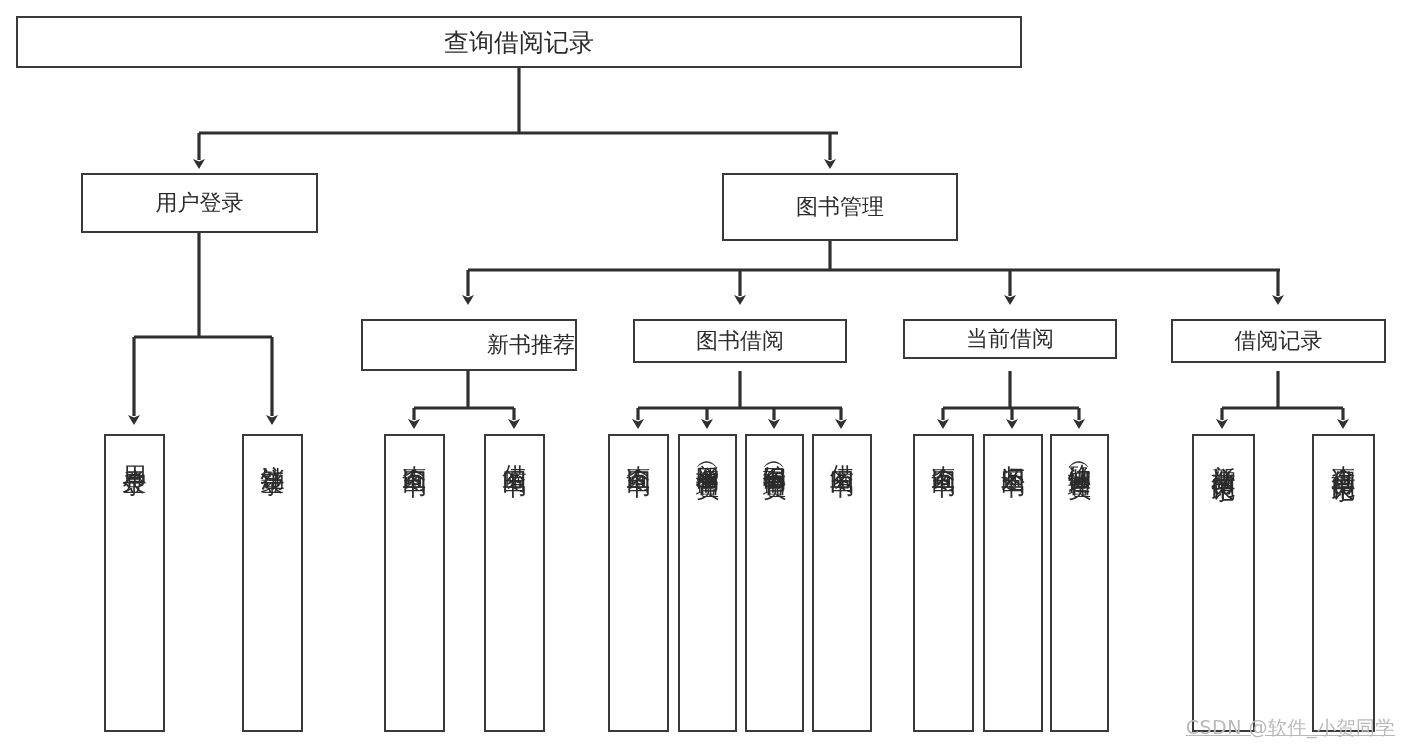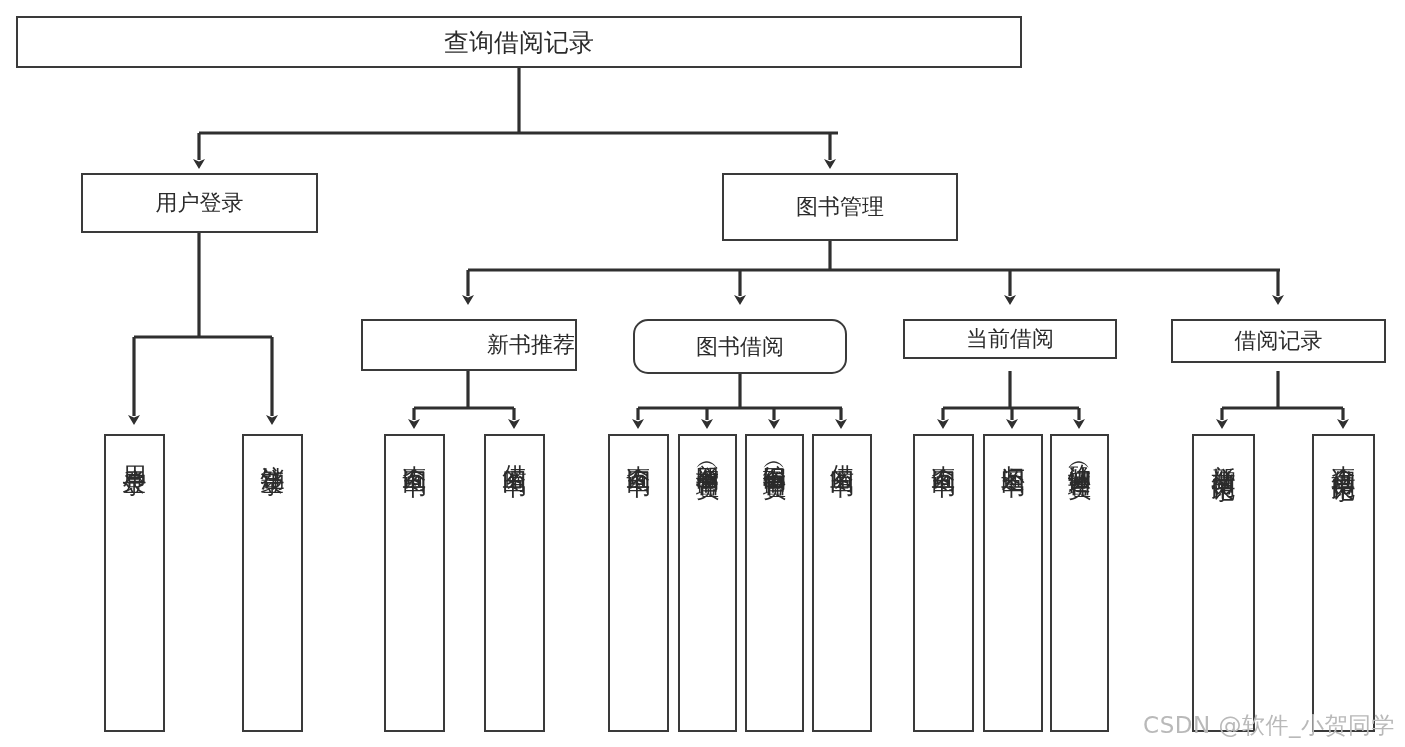--- a/index.html
+++ b/index.html
@@ -61,25 +61,26 @@
     line-height: 1.0;
   }
   .node-v.tall .label {
     font-size: 23px;
     letter-spacing: 2px;
   }
   #watermark {
     position: absolute;
     right: 10px;
     bottom: 6px;
-    font-size: 23px;
+    font-size: 19px;
     color: #b9b9b9;
     letter-spacing: 0.5px;
     z-index: 5;
     white-space: pre;
+    text-decoration: underline;
   }
 </style>
 </head>
 <body>
 
 <div id="canvas">
 
   <svg id="wires" viewBox="0 0 1405 747">
     <defs>
       <marker id="arrow" markerWidth="10" markerHeight="12" refX="1" refY="6" orient="auto" markerUnits="userSpaceOnUse">
@@ -139,21 +140,21 @@
   </div>
 
   <div class="node node-h" style="left:722px; top:173px; width:236px; height:68px;">
     <span class="label">图书管理</span>
   </div>
 
   <div class="node node-h" style="left:361px; top:319px; width:216px; height:52px;justify-content:flex-end;">
     <span class="label">新书推荐</span>
   </div>
 
-  <div class="node node-h" style="left:633px; top:319px; width:214px; height:55px;border-radius:15px;">
+  <div class="node node-h" style="left:633px; top:319px; width:214px; height:44px;">
     <span class="label">图书借阅</span>
   </div>
 
   <div class="node node-h" style="left:903px; top:319px; width:214px; height:40px;">
     <span class="label">当前借阅</span>
   </div>
 
   <div class="node node-h" style="left:1171px; top:319px; width:215px; height:44px;font-family:Liberation Serif, serif;">
     <span class="label">借阅记录</span>
   </div>

